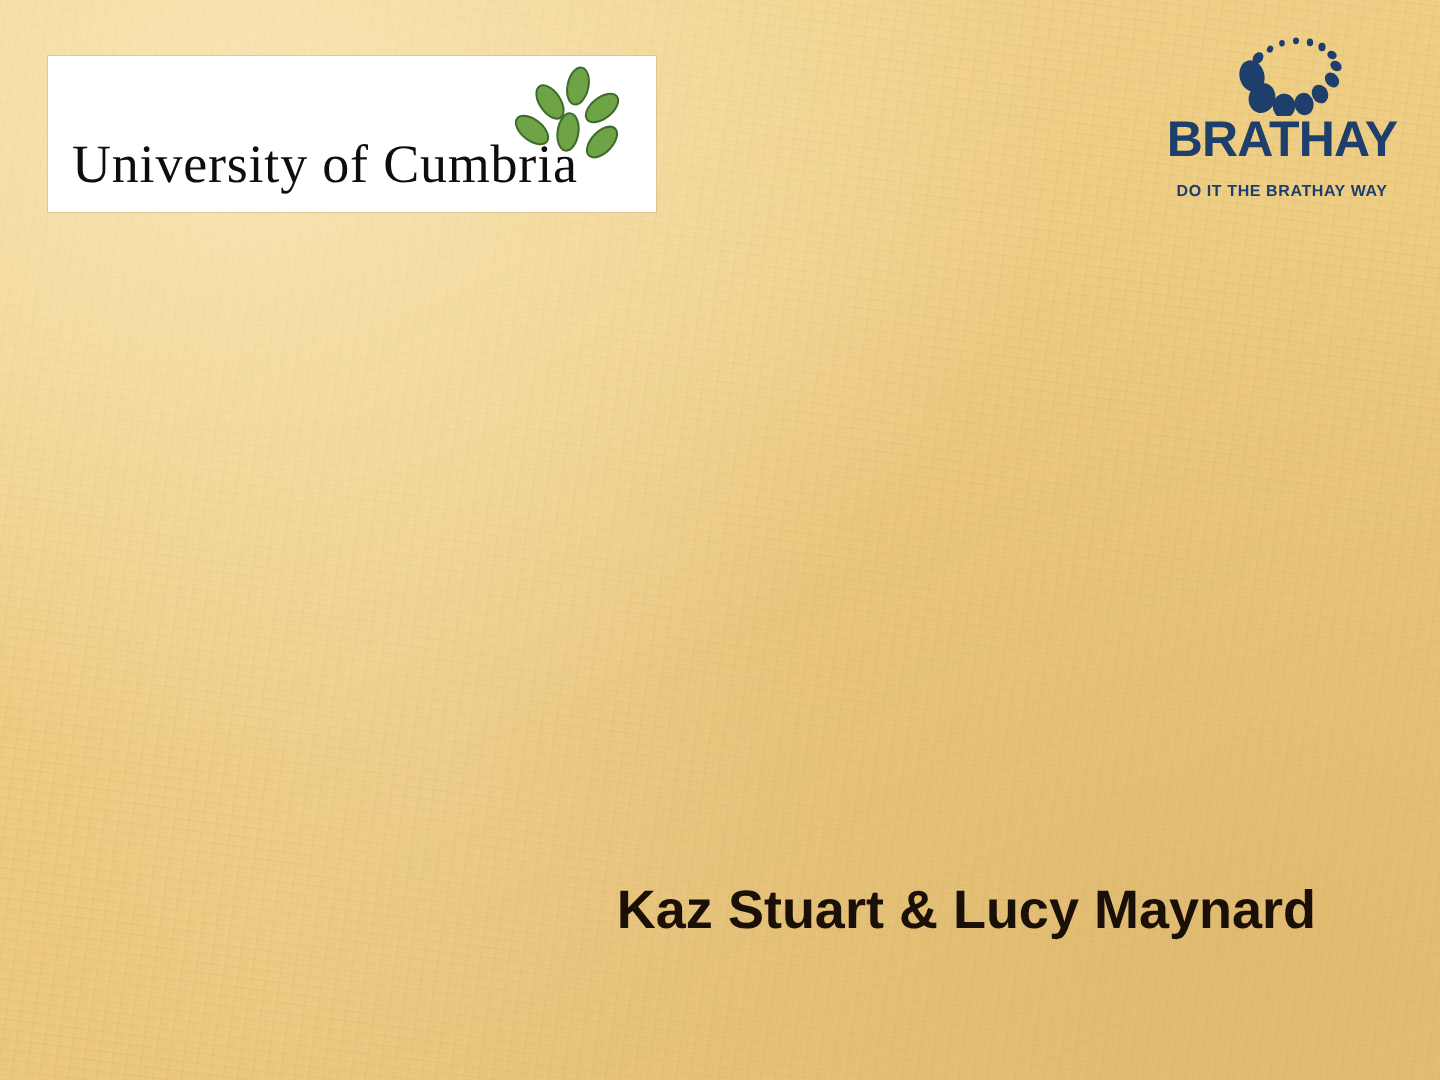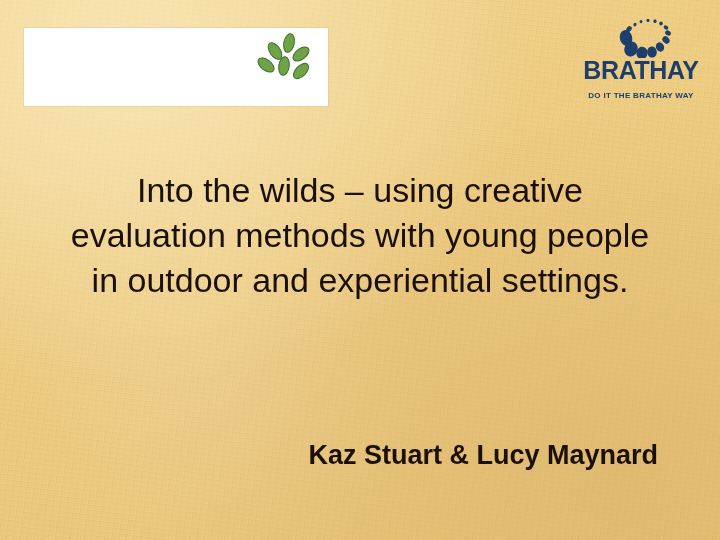--- a/index.html
+++ b/index.html
@@ -137,20 +137,21 @@
     <svg id="cumbria-leaves" viewBox="0 0 58 54" aria-hidden="true">
       <g fill="#6fa446" stroke="#3d6b28" stroke-width="1">
         <ellipse cx="33" cy="11" rx="5.2" ry="9.4" transform="rotate(12 33 11)"></ellipse>
         <ellipse cx="19" cy="19" rx="5.2" ry="9.4" transform="rotate(-34 19 19)"></ellipse>
         <ellipse cx="45" cy="22" rx="5.2" ry="9.4" transform="rotate(52 45 22)"></ellipse>
         <ellipse cx="10" cy="33" rx="5.2" ry="9.4" transform="rotate(-52 10 33)"></ellipse>
         <ellipse cx="28" cy="34" rx="5.2" ry="9.4" transform="rotate(8 28 34)"></ellipse>
         <ellipse cx="45" cy="39" rx="5.2" ry="9.4" transform="rotate(44 45 39)"></ellipse>
       </g>
     </svg>
+    <div id="cumbria-wordmark">University of Cumbria</div>
   </div>
 
   <div id="brathay-logo">
     <svg id="brathay-ring" viewBox="0 0 62 40" aria-hidden="true">
       <g fill="#1e3f6b">
         <ellipse cx="11" cy="20" rx="6.2" ry="8.0" transform="rotate(-14 11 20)"></ellipse>
         <ellipse cx="16" cy="31" rx="6.6" ry="7.6" transform="rotate(18 16 31)"></ellipse>
         <ellipse cx="27" cy="35" rx="5.6" ry="6.2" transform="rotate(6 27 35)"></ellipse>
         <ellipse cx="37" cy="34" rx="4.8" ry="5.6" transform="rotate(-8 37 34)"></ellipse>
         <ellipse cx="45" cy="29" rx="4.0" ry="4.8" transform="rotate(-26 45 29)"></ellipse>
@@ -162,17 +163,16 @@
         <ellipse cx="33" cy="2.4" rx="1.5" ry="1.7"></ellipse>
         <ellipse cx="26" cy="3.6" rx="1.4" ry="1.6"></ellipse>
         <ellipse cx="20" cy="6.6" rx="1.5" ry="1.8" transform="rotate(30 20 6.6)"></ellipse>
         <ellipse cx="14" cy="11" rx="2.4" ry="3.2" transform="rotate(38 14 11)"></ellipse>
       </g>
     </svg>
     <div id="brathay-word">BRATHAY</div>
     <div id="brathay-tagline">DO IT THE BRATHAY WAY</div>
   </div>
 
-  <h1 id="slide-title">Into the wilds – using creative evaluation methods with young people in outdoor and experiential settings.</h1>
 
   <p id="slide-authors">Kaz Stuart &amp; Lucy Maynard</p>
 
 </div>
 
 </body></html>

